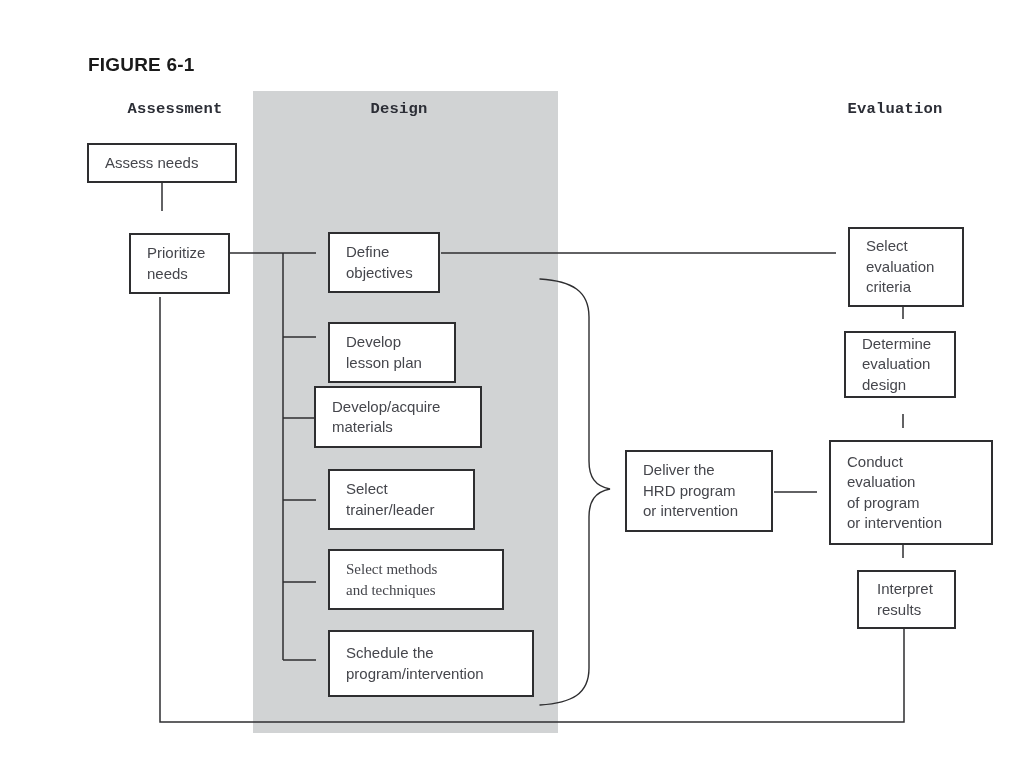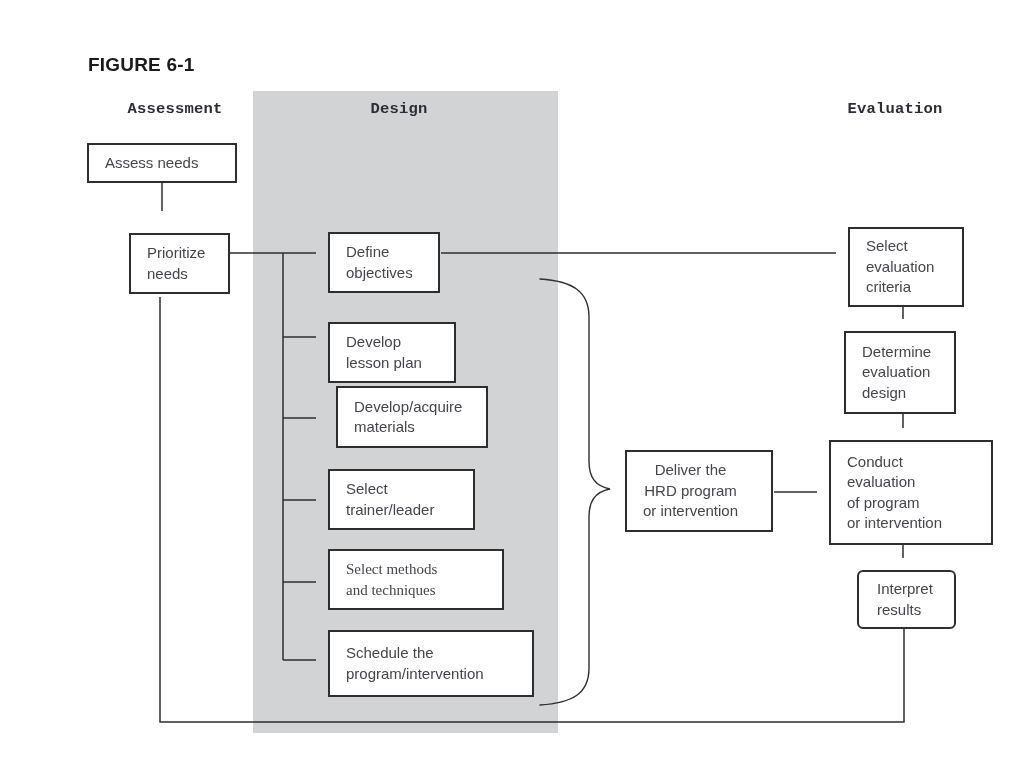--- a/index.html
+++ b/index.html
@@ -100,39 +100,39 @@
   </svg>
 
   <div class="node" style="left:87px;top:143px;width:150px;height:40px;">Assess needs</div>
   <div class="node" style="left:129px;top:225px;width:101px;height:61px;margin-top:8px;">Prioritize
 needs</div>
 
   <div class="node" style="left:328px;top:224px;width:112px;height:61px;margin-top:8px;">Define
 objectives</div>
   <div class="node" style="left:328px;top:306px;width:128px;height:61px;margin-top:16px;">Develop
 lesson plan</div>
-  <div class="node" style="left:336px;top:386px;width:152px;height:62px;">Develop/acquire
+  <div class="node" style="left:314px;top:386px;width:168px;height:62px;">Develop/acquire
 materials</div>
   <div class="node" style="left:328px;top:469px;width:147px;height:61px;">Select
 trainer/leader</div>
   <div class="node" style="left:328px;top:549px;width:176px;height:61px;font-family:Liberation Serif, serif;">Select methods
 and techniques</div>
   <div class="node" style="left:328px;top:630px;width:206px;height:67px;">Schedule the
 program/intervention</div>
 
-  <div class="node" style="left:625px;top:450px;width:148px;height:82px;text-align:center;">Deliver the
+  <div class="node" style="left:625px;top:450px;width:148px;height:82px;">Deliver the
 HRD program
 or intervention</div>
 
   <div class="node" style="left:848px;top:227px;width:116px;height:80px;">Select
 evaluation
 criteria</div>
-  <div class="node" style="left:844px;top:331px;width:112px;height:83px;">Determine
+  <div class="node" style="left:844px;top:331px;width:112px;height:67px;">Determine
 evaluation
 design</div>
   <div class="node" style="left:829px;top:440px;width:164px;height:105px;">Conduct
 evaluation
 of program
 or intervention</div>
-  <div class="node" style="left:857px;top:570px;width:99px;height:59px;padding-left:18px;border-radius:6px;">Interpret
+  <div class="node" style="left:857px;top:570px;width:99px;height:59px;padding-left:18px;">Interpret
 results</div>
 
 </div>
 
 </body></html>

